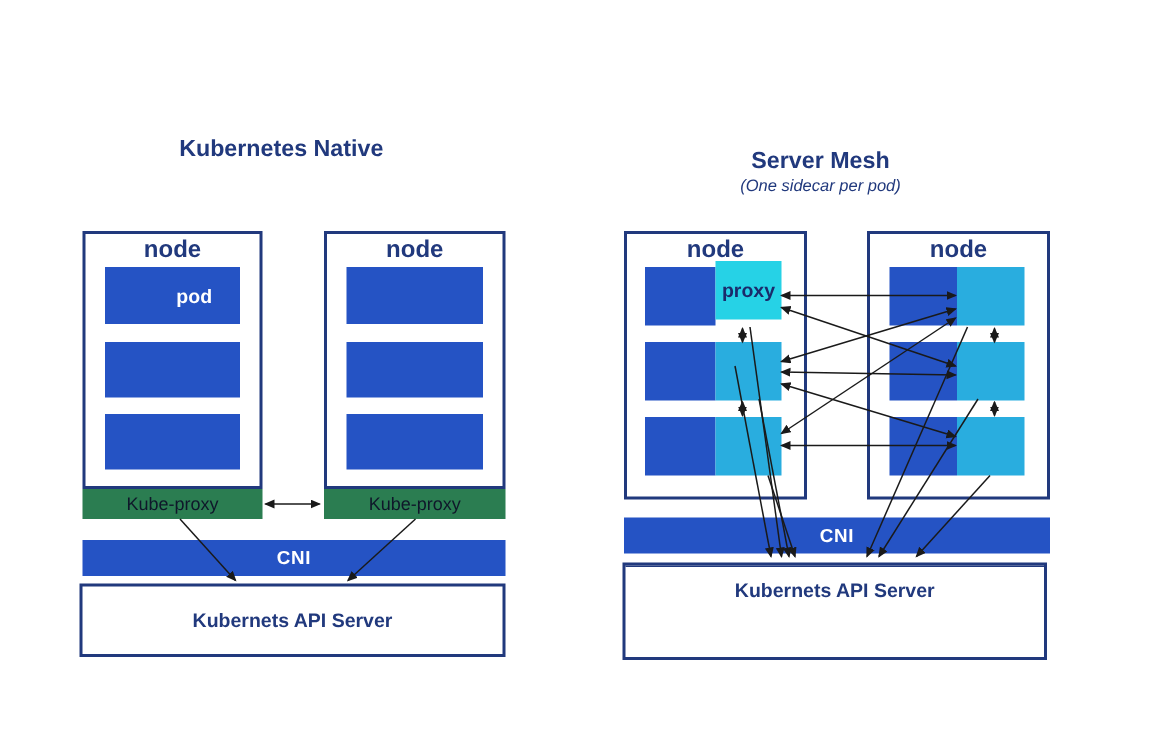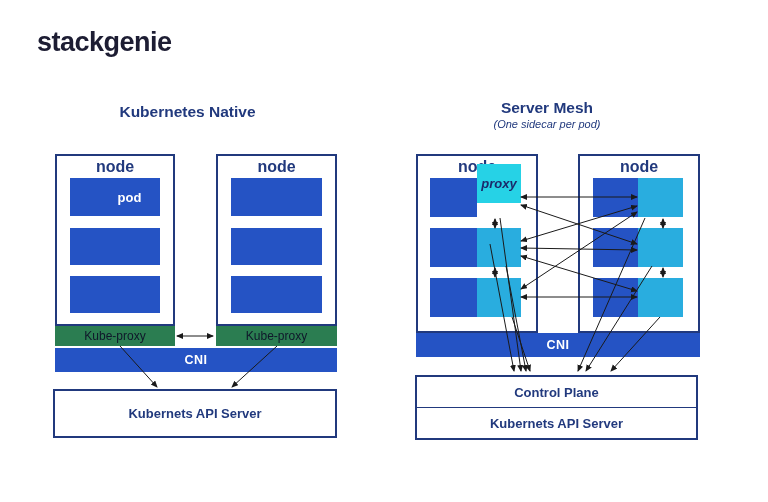--- a/index.html
+++ b/index.html
@@ -18,39 +18,38 @@
   .node-box{background:#fff;border:2px solid var(--navy);}
   .node-label{font-size:16px;font-weight:600;color:var(--navy);text-align:center;}
   .pod{background:var(--blue);display:flex;align-items:center;justify-content:center;padding-left:29px;}
   .pod-label{font-size:13px;font-weight:bold;color:#fff;}
   .pod-blue{background:var(--blue);}
   .pod-cyan{background:var(--cyan);display:flex;align-items:center;justify-content:center;}
   .pod-cyan.bright{background:var(--cyan-bright);}
   .proxy-label{font-size:13px;font-weight:bold;color:#1b2a6b;}
   .bar-green{background:var(--green);display:flex;align-items:center;justify-content:center;}
   .bar-green span{font-size:12px;color:#0f172a;font-weight:500;}
-  .bar-blue{background:var(--blue);display:flex;align-items:center;justify-content:center;}
+  .bar-blue{background:var(--blue);display:flex;align-items:center;justify-content:center;margin-top:12px;}
   .bar-blue span{font-size:12.5px;color:#fff;font-weight:bold;letter-spacing:0.5px;}
   .big-box{background:#fff;border:2px solid var(--navy);display:flex;align-items:center;justify-content:center;}
   .big-box span{font-size:13px;font-weight:bold;color:var(--navy);}
   .stack-row{display:flex;align-items:center;justify-content:center;}
   .stack-row span{font-size:13px;font-weight:bold;color:var(--navy);}
   .stack-box{background:#fff;border:2px solid var(--navy);}
   .stack-div{border-top:1.5px solid var(--navy);}
   svg.overlay{position:absolute;left:0;top:0;pointer-events:none;}
   svg.overlay line{stroke:var(--arrow);stroke-width:1;}
 </style>
 </head>
 <body>
 
 <div id="canvas">
 
-  <div class="abs logo" style="left:37px;top:27px;">stackgenie</div>
 
-  <div class="abs col-title" style="left:40px;top:103px;width:295px;">Kubernetes Native</div>
+  <div class="abs col-title" style="left:40px;top:91px;width:295px;">Kubernetes Native</div>
   <div class="abs" style="left:407px;top:99px;width:280px;">
     <div class="col-title">Server Mesh</div>
     <div class="col-sub">(One sidecar per pod)</div>
   </div>
 
   <div class="abs node-box" style="left:55px;top:154px;width:120px;height:172px;"></div>
   <div class="abs node-label" style="left:55px;top:158px;width:120px;">node</div>
   <div class="abs pod" style="left:70px;top:178px;width:90px;height:38px;">
     <span class="pod-label">pod</span>
   </div>
@@ -75,21 +74,21 @@
   </div>
 
   <div class="abs big-box" style="left:53px;top:389px;width:284px;height:49px;">
     <span>Kubernets API Server</span>
   </div>
 
   <div class="abs node-box" style="left:416px;top:154px;width:122px;height:179px;"></div>
   <div class="abs node-label" style="left:416px;top:158px;width:122px;">node</div>
 
   <div class="abs pod-blue" style="left:430px;top:178px;width:47px;height:39px;"></div>
-  <div class="abs pod-cyan bright" style="left:477px;top:164px;width:44px;height:39px;font-style:italic;">
+  <div class="abs pod-cyan bright" style="left:477px;top:174px;width:44px;height:39px;">
     <span class="proxy-label">proxy</span>
   </div>
   <div class="abs pod-blue" style="left:430px;top:228px;width:47px;height:39px;"></div>
   <div class="abs pod-cyan" style="left:477px;top:228px;width:44px;height:39px;"></div>
   <div class="abs pod-blue" style="left:430px;top:278px;width:47px;height:39px;"></div>
   <div class="abs pod-cyan" style="left:477px;top:278px;width:44px;height:39px;"></div>
 
   <div class="abs node-box" style="left:578px;top:154px;width:122px;height:179px;"></div>
   <div class="abs node-label" style="left:578px;top:158px;width:122px;">node</div>
 
@@ -98,23 +97,20 @@
   <div class="abs pod-blue" style="left:593px;top:228px;width:45px;height:39px;"></div>
   <div class="abs pod-cyan" style="left:638px;top:228px;width:45px;height:39px;"></div>
   <div class="abs pod-blue" style="left:593px;top:278px;width:45px;height:39px;"></div>
   <div class="abs pod-cyan" style="left:638px;top:278px;width:45px;height:39px;"></div>
 
   <div class="abs bar-blue" style="left:416px;top:333px;width:284px;height:24px;">
     <span>CNI</span>
   </div>
 
   <div class="abs stack-box" style="left:415px;top:375px;width:283px;height:65px;">
-    <div class="stack-row" style="height:30px;">
-      <span>Control Plane</span>
-    </div>
     <div class="stack-row stack-div" style="height:31px;">
       <span>Kubernets API Server</span>
     </div>
   </div>
 
   <svg class="overlay" width="768" height="502" viewBox="0 0 768 502">
     <defs>
       <marker id="ah" markerWidth="7" markerHeight="7" refX="6" refY="3" orient="auto-start-reverse" markerUnits="userSpaceOnUse">
         <path d="M0,0 L7,3 L0,6 z" fill="#1a1a1a"></path>
       </marker>

